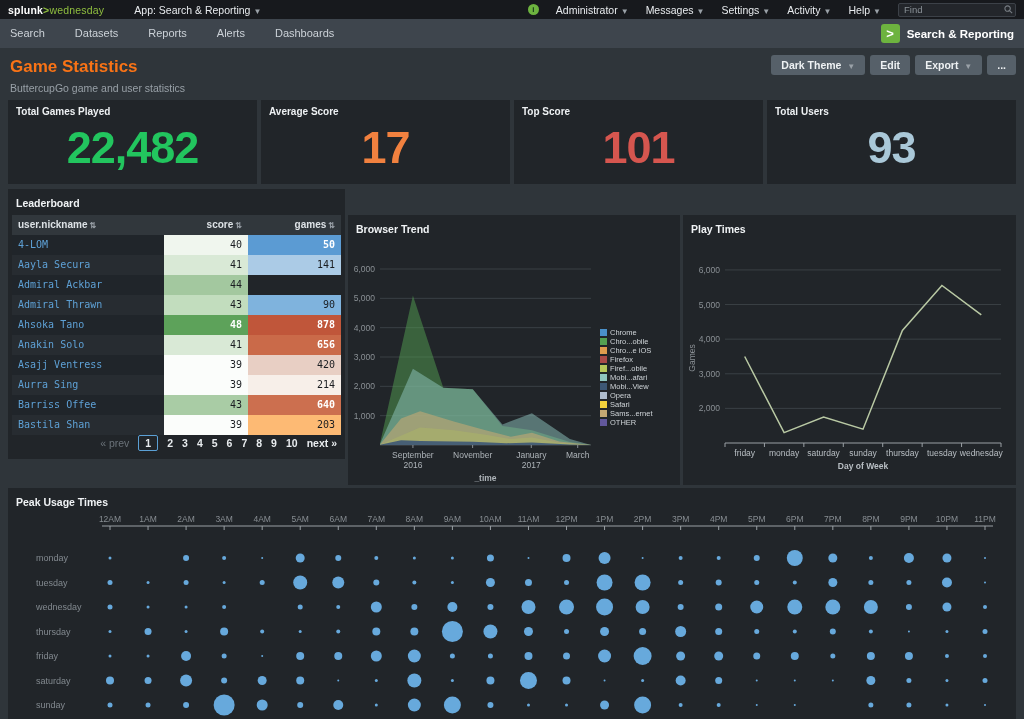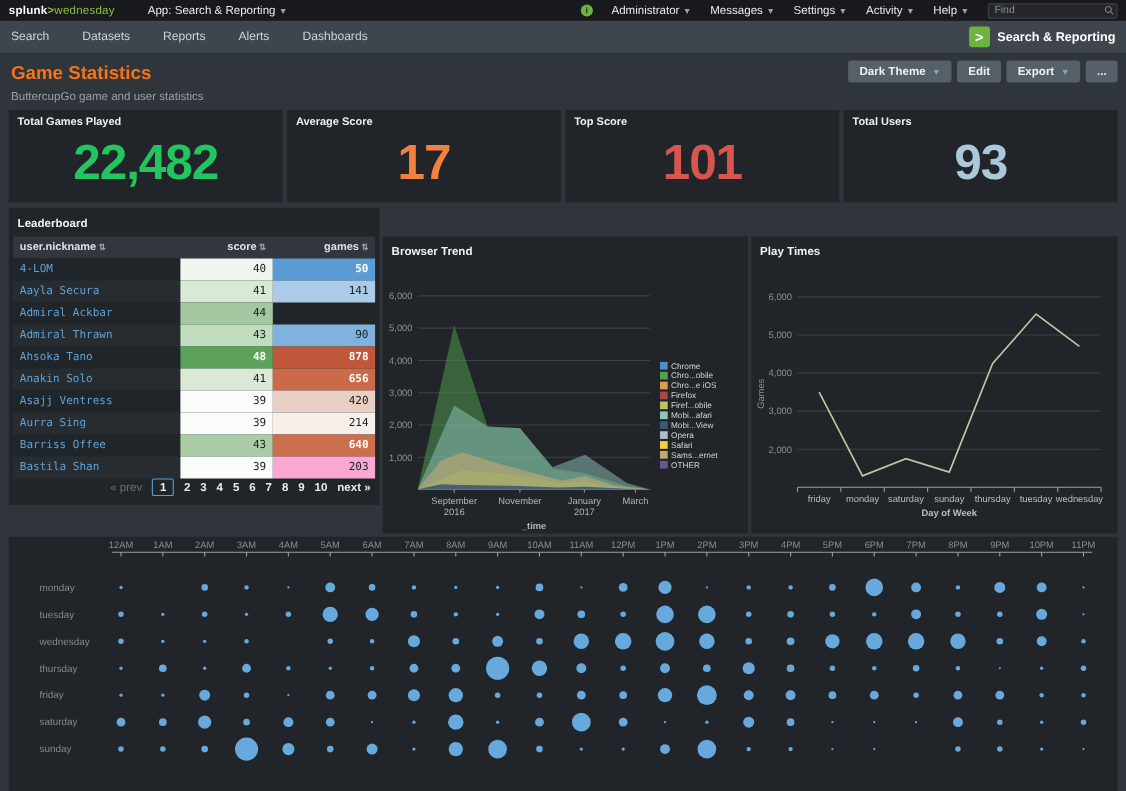--- a/index.html
+++ b/index.html
@@ -192,21 +192,21 @@
           <div class="c-games" style="background: rgb(247, 239, 233); color: rgb(26, 29, 33);">214</div>
         </div>
         <div class="lb-row">
           <div class="c-nick nick">Barriss Offee</div>
           <div class="c-score" style="background: rgb(169, 204, 165); color: rgb(26, 29, 33);">43</div>
           <div class="c-games" style="background: rgb(204, 111, 79); color: rgb(255, 255, 255); font-weight: bold;">640</div>
         </div>
         <div class="lb-row">
           <div class="c-nick nick">Bastila Shan</div>
           <div class="c-score" style="background: rgb(251, 253, 251); color: rgb(26, 29, 33);">39</div>
-          <div class="c-games" style="background: #f9a8d4; color: rgb(26, 29, 33);">203</div>
+          <div class="c-games" style="background: #fdba74; color: rgb(26, 29, 33);">203</div>
         </div>
       </div>
     <div class="pager" id="lb-pager">
         <span class="prev">« prev</span>
         <span class="page active">1</span>
         <span class="page">2</span>
         <span class="page">3</span>
         <span class="page">4</span>
         <span class="page">5</span>
         <span class="page">6</span>
@@ -306,20 +306,21 @@
         <line x1="318" y1="204" x2="318" y2="208" stroke="#9aa0a5"></line>
         <text x="180" y="230" text-anchor="middle" fill="#b9bfc4" font-size="8.5" font-weight="bold" font-family="Liberation Sans,sans-serif">Day of Week</text>
         <text x="12" y="119" text-anchor="middle" fill="#8a9095" font-size="8.5" font-family="Liberation Sans,sans-serif" transform="rotate(-90 12 119)">Games</text>
         <polyline points="61.7,117.5 101.1,193.6 140.6,178.0 180.0,190.2 219.4,91.5 258.9,46.5 298.3,75.9" fill="none" stroke="#b9c9a4" stroke-width="1.5"></polyline>
       </svg>
   </div>
 </div>
 
 <div class="row bottom">
   <div class="panel peak">
+    <div class="panel-title">Peak Usage Times</div>
     <svg id="bubble-chart" width="1006" height="222">
         <line x1="94" y1="14" x2="985" y2="14" stroke="#9aa0a5" stroke-width="1"></line>
         <text x="102" y="10" text-anchor="middle" fill="#878d92" font-size="8.5" font-family="Liberation Sans,sans-serif">12AM</text>
         <line x1="102" y1="14" x2="102" y2="18" stroke="#9aa0a5"></line>
         <text x="140.04347826086956" y="10" text-anchor="middle" fill="#878d92" font-size="8.5" font-family="Liberation Sans,sans-serif">1AM</text>
         <line x1="140.04347826086956" y1="14" x2="140.04347826086956" y2="18" stroke="#9aa0a5"></line>
         <text x="178.08695652173913" y="10" text-anchor="middle" fill="#878d92" font-size="8.5" font-family="Liberation Sans,sans-serif">2AM</text>
         <line x1="178.08695652173913" y1="14" x2="178.08695652173913" y2="18" stroke="#9aa0a5"></line>
         <text x="216.1304347826087" y="10" text-anchor="middle" fill="#878d92" font-size="8.5" font-family="Liberation Sans,sans-serif">3AM</text>
         <line x1="216.1304347826087" y1="14" x2="216.1304347826087" y2="18" stroke="#9aa0a5"></line>

